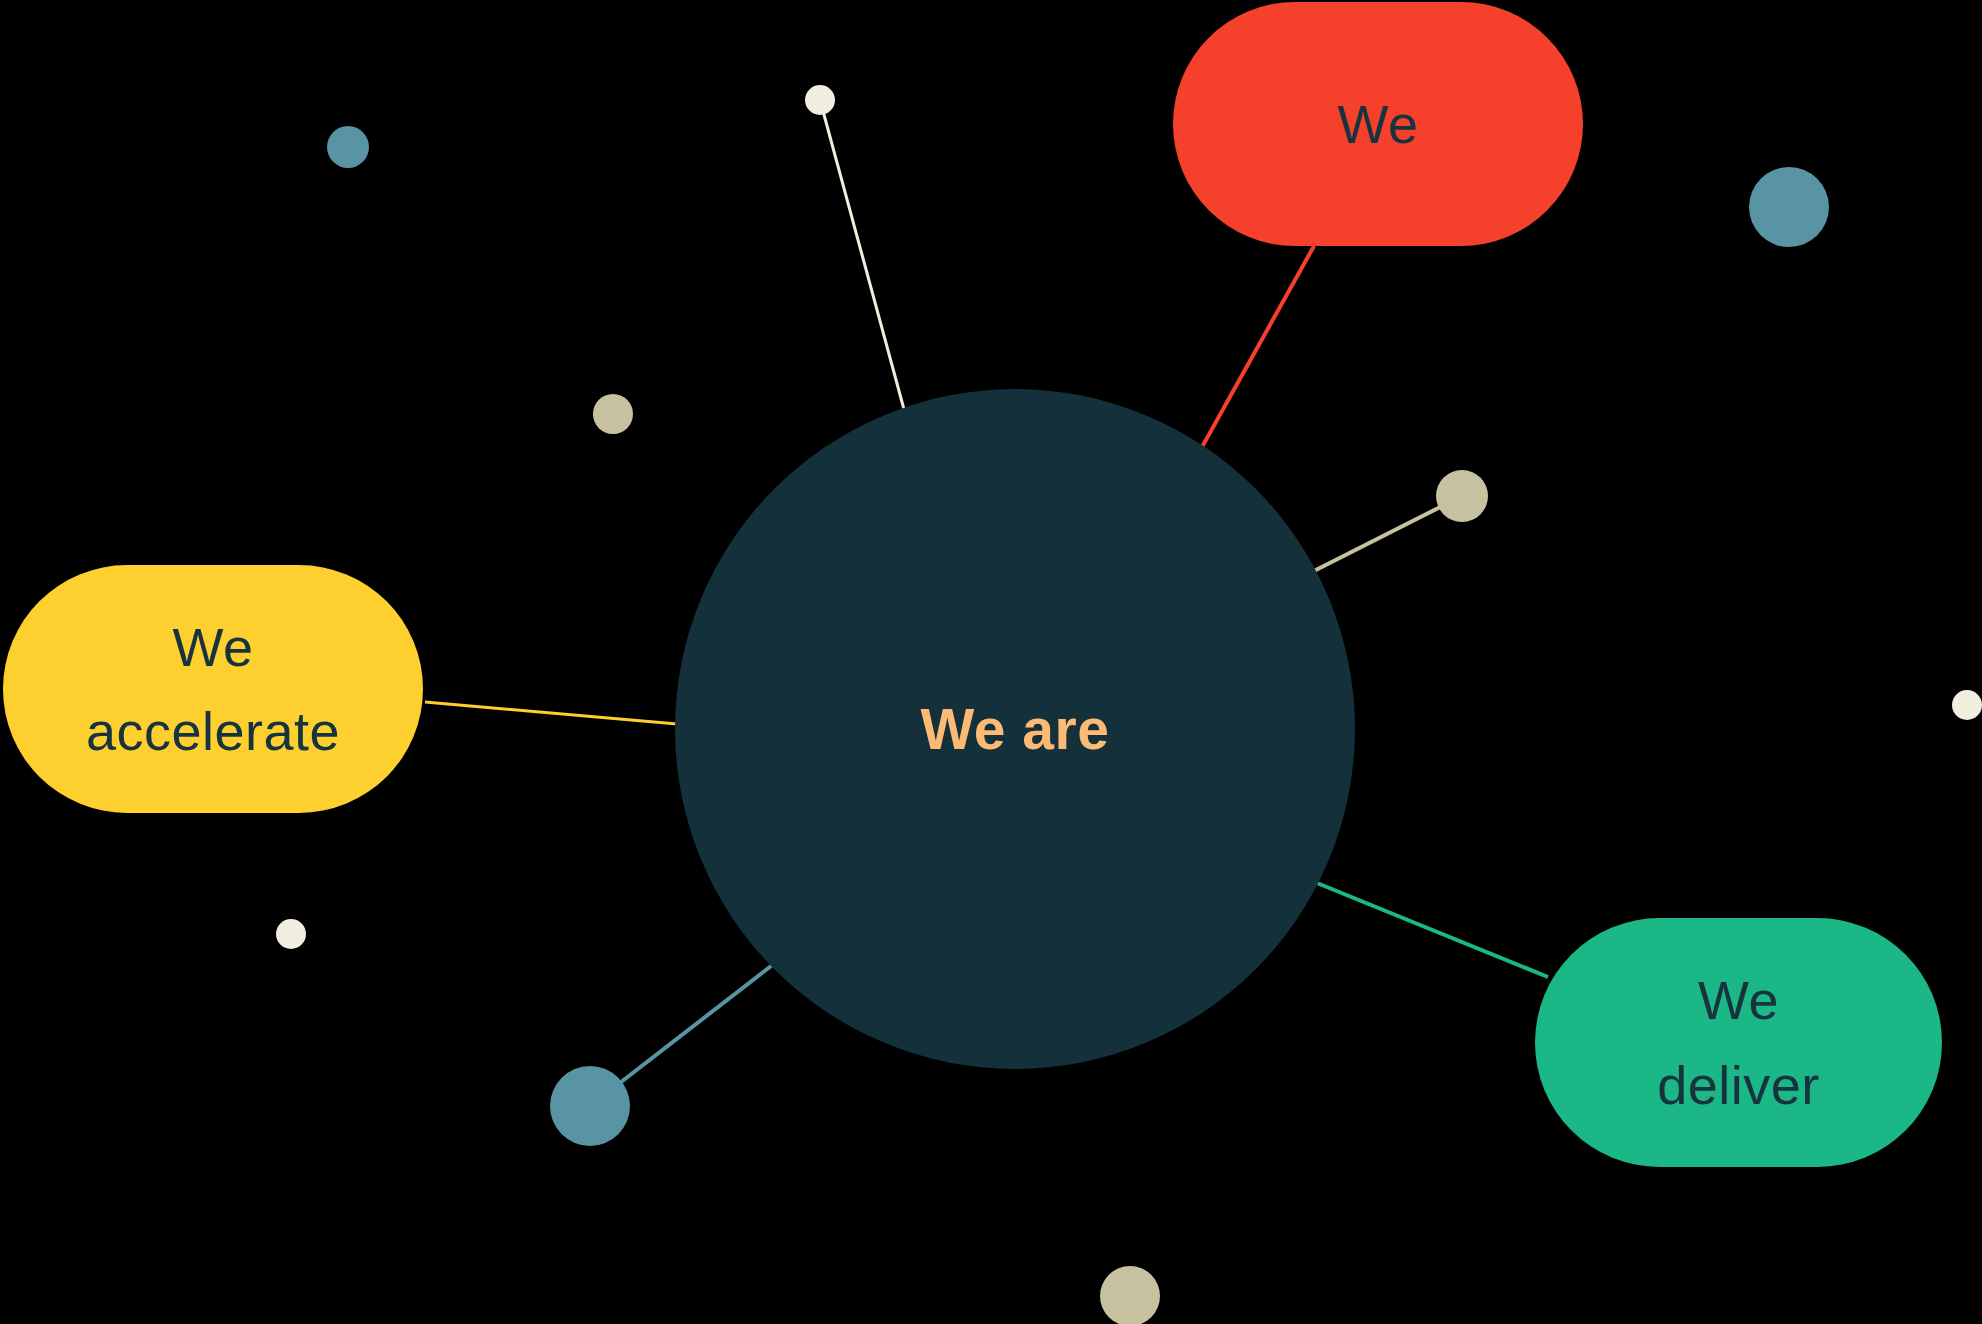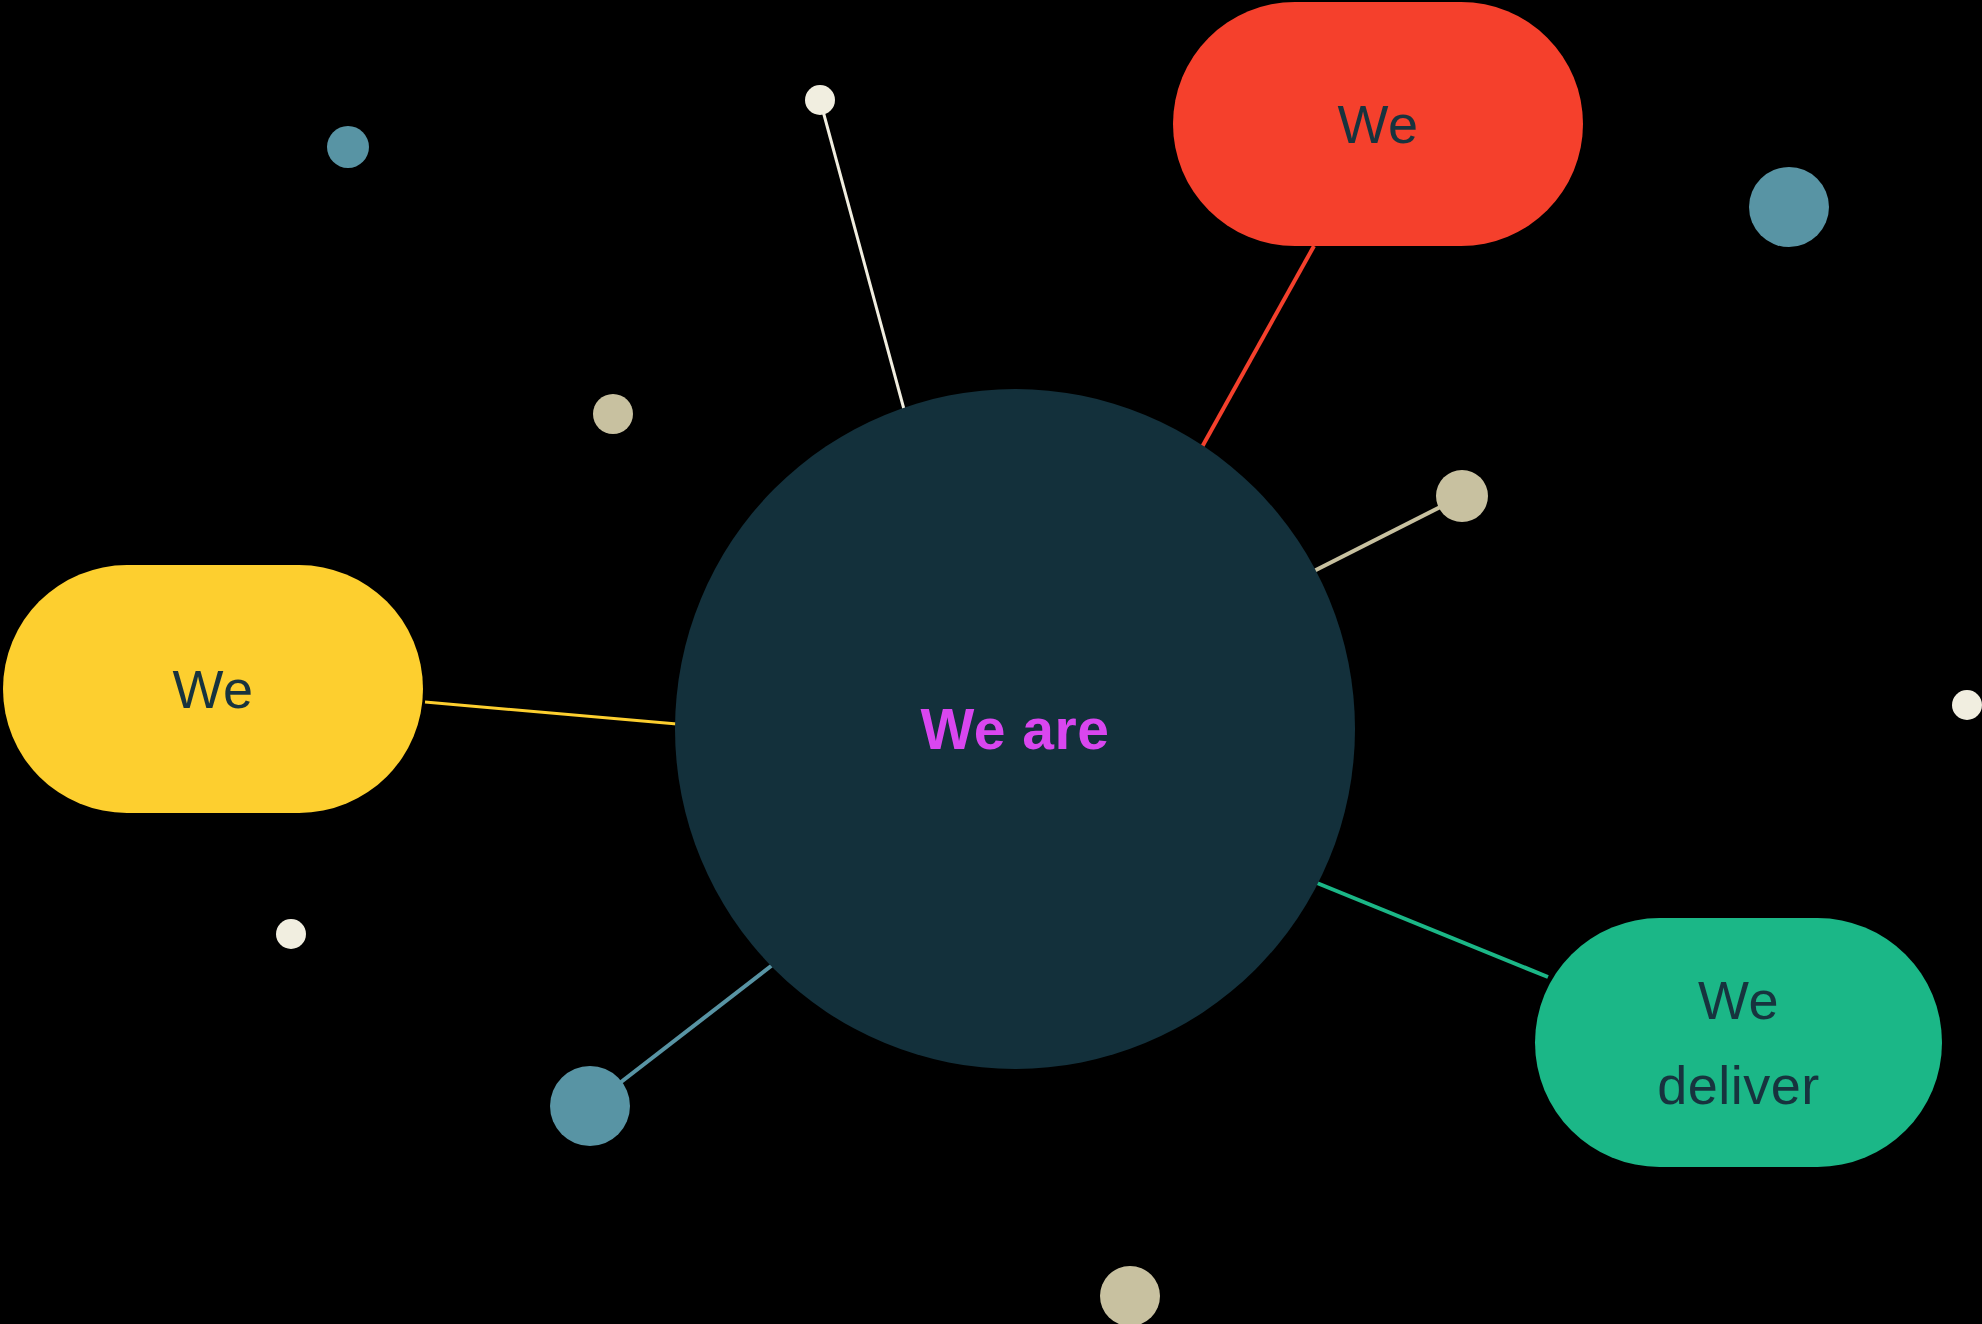--- a/index.html
+++ b/index.html
@@ -61,30 +61,31 @@
       <circle cx="820" cy="100" r="15" fill="#F1EEE0"></circle>
       <circle cx="613" cy="414" r="20" fill="#C8C1A0"></circle>
       <circle cx="1789" cy="207" r="40" fill="#5894A4"></circle>
       <circle cx="1462" cy="496" r="26" fill="#C8C1A0"></circle>
       <circle cx="1967" cy="705" r="15" fill="#F1EEE0"></circle>
       <circle cx="291" cy="934" r="15" fill="#F1EEE0"></circle>
       <circle cx="590" cy="1106" r="40" fill="#5894A4"></circle>
       <circle cx="1130" cy="1296" r="30" fill="#C8C1A0"></circle>
     </svg>
 
-  <div class="node circle" style="left: 675px; top: 389px; width: 680px; height: 680px; background: rgb(19, 48, 59); color: #d946ef; border-radius: 50%;">
+  <div class="node circle" style="left: 675px; top: 389px; width: 680px; height: 680px; background: rgb(19, 48, 59); color: #fdba74; border-radius: 50%;">
     <span>We are</span>
   </div>
 
   <div class="node pill" style="left: 1173px; top: 2px; width: 410px; height: 244px; background: rgb(245, 64, 44); color: rgb(23, 51, 62); border-radius: 122px;">
     <span>We</span>
   </div>
 
   <div class="node pill" style="left: 3px; top: 565px; width: 420px; height: 248px; background: rgb(253, 207, 47); color: rgb(23, 51, 62); border-radius: 124px;">
     <span>We</span>
+    <span>accelerate</span>
   </div>
 
   <div class="node pill" style="left: 1535px; top: 918px; width: 407px; height: 249px; background: rgb(27, 183, 135); color: rgb(23, 51, 62); border-radius: 124.5px;">
     <span>We</span>
     <span>deliver</span>
   </div>
 
 </div>
 
 </body></html>

